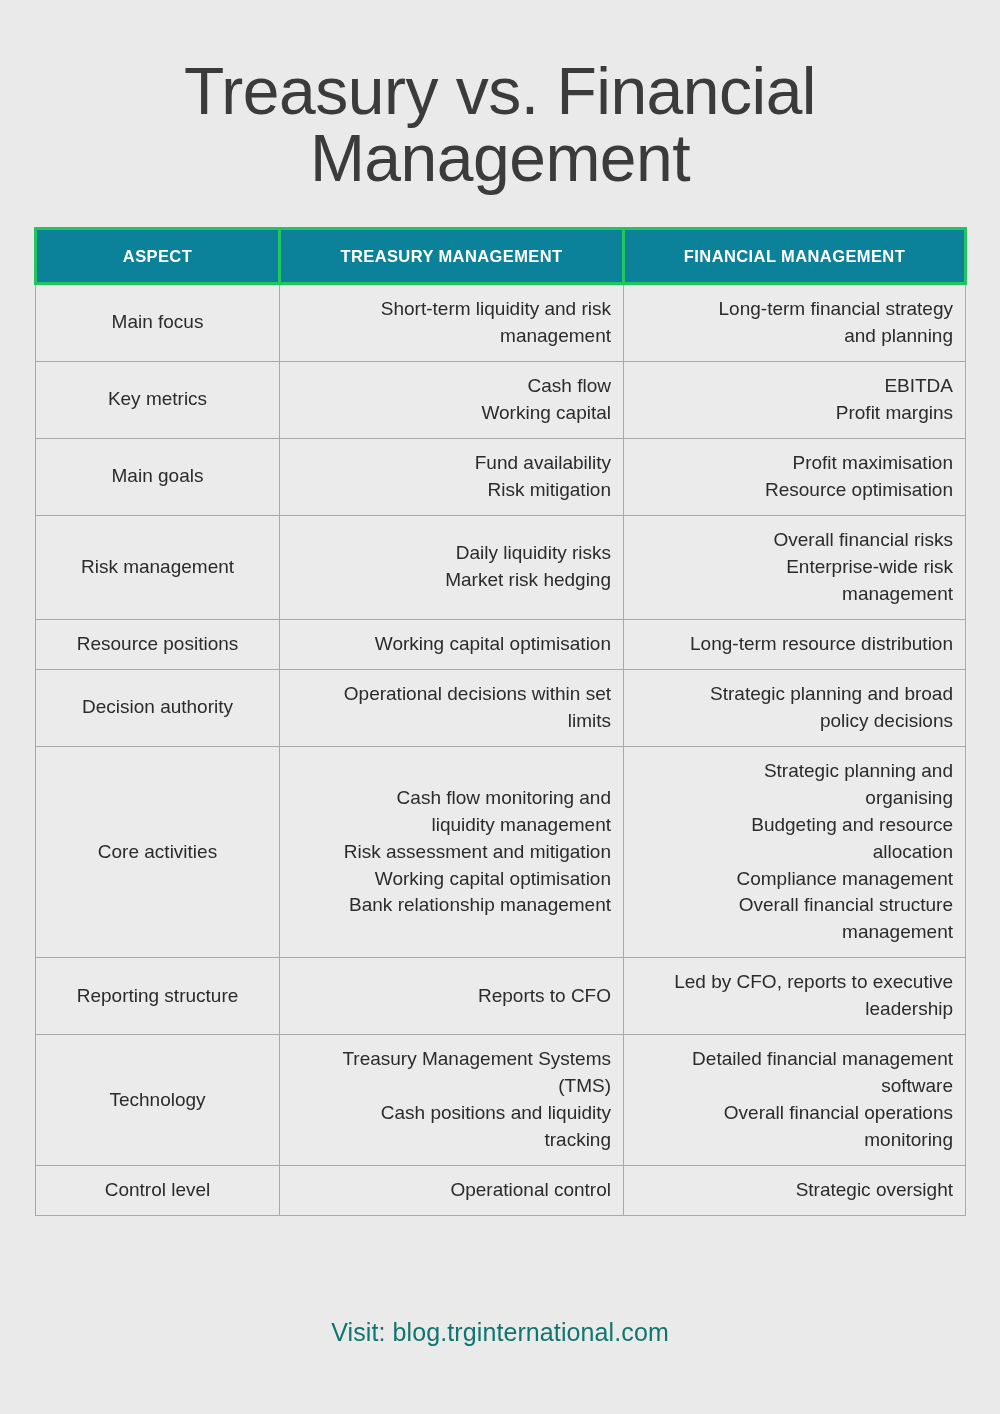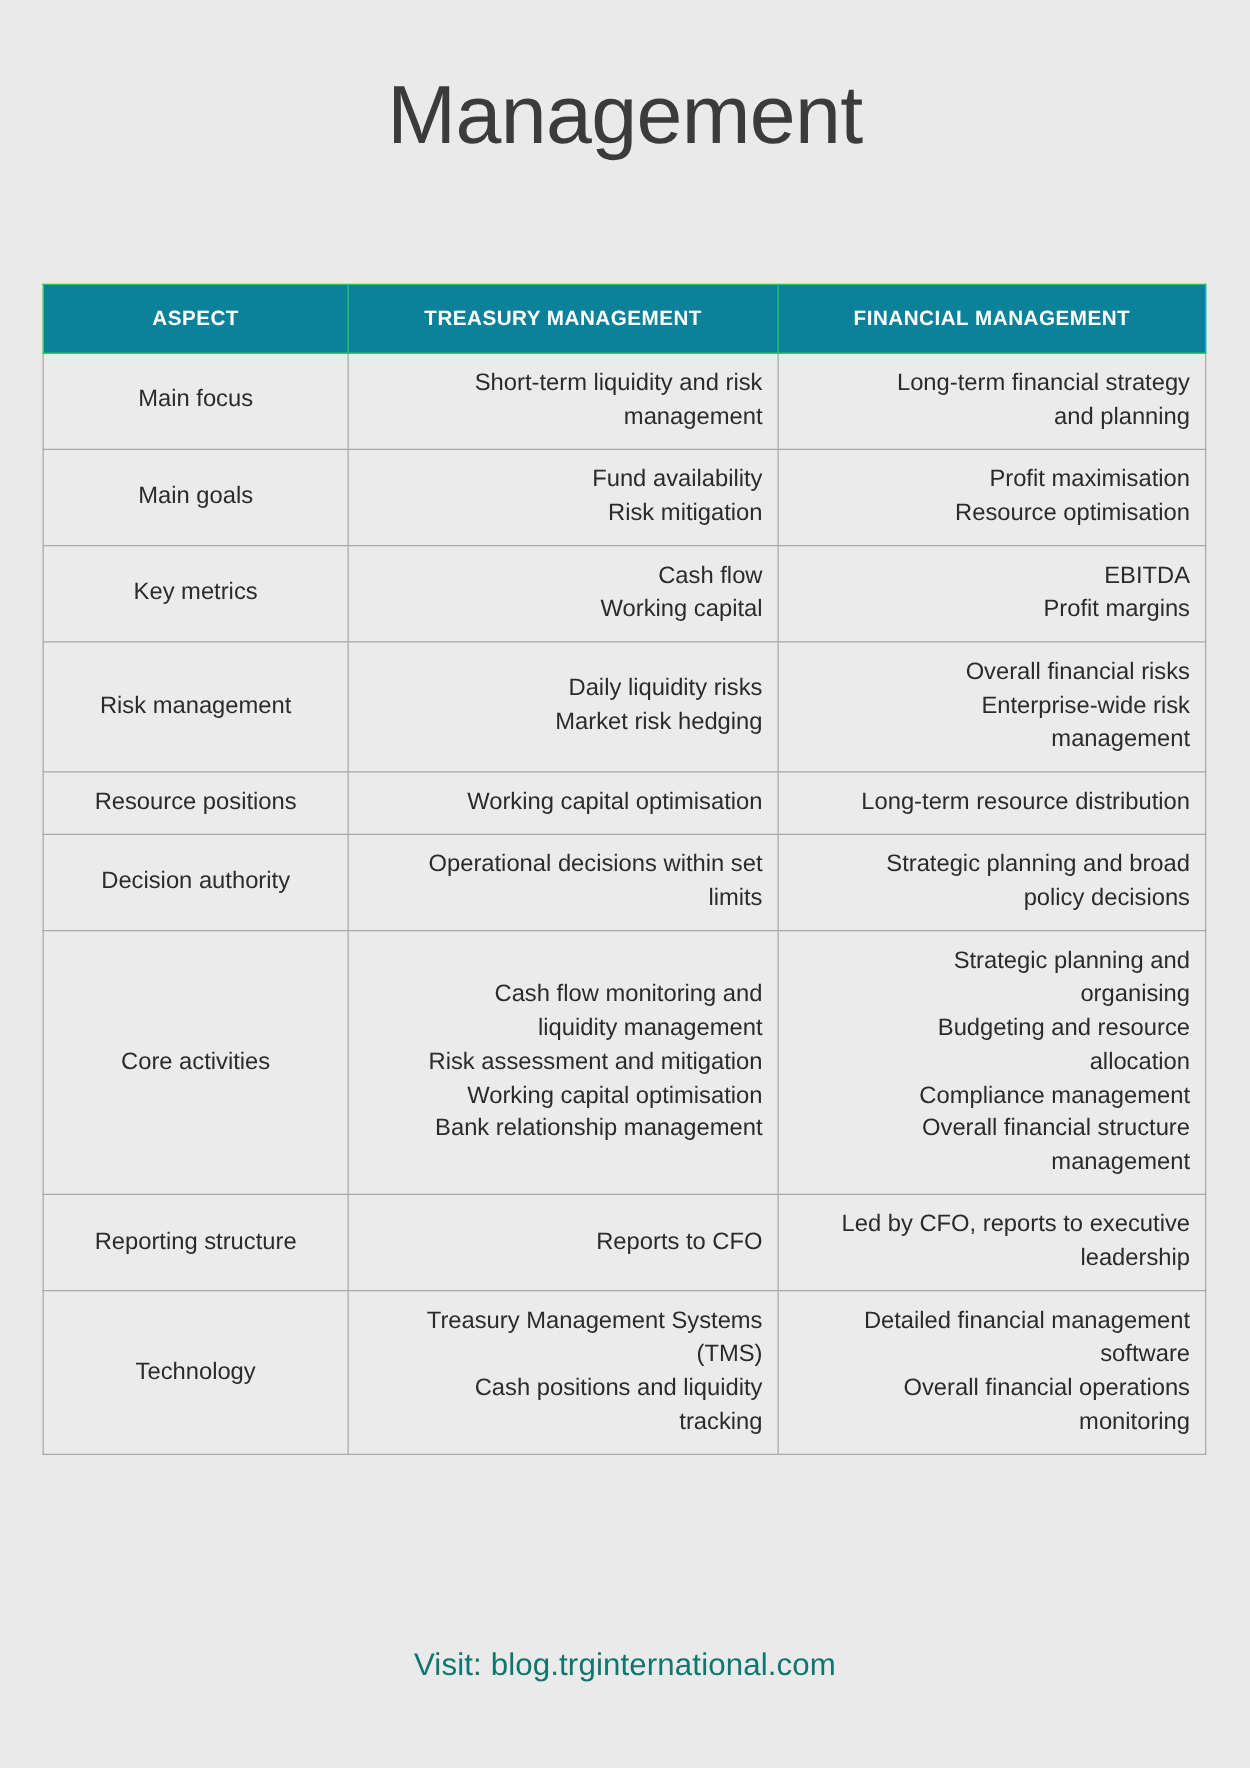--- a/index.html
+++ b/index.html
@@ -59,21 +59,21 @@
 
   thead th {
     background: #0b8299;
     color: #ffffff;
     font-size: 16.5px;
     font-weight: 700;
     letter-spacing: 0.4px;
     text-align: center;
     height: 55px;
     vertical-align: middle;
-    border: 1px solid #22c55e;
+    border: 3px solid #22c55e;
     padding: 0 20px;
   }
 
   tbody td {
     background: #ebebeb;
     color: #2b2b2b;
     font-size: 19px;
     line-height: 1.42;
     border: 1px solid #a9a9a9;
     padding: 11px 12px;
@@ -104,20 +104,21 @@
     font-weight: 400;
     letter-spacing: 0.1px;
   }
 </style>
 </head>
 <body>
 
 <div class="page">
 
   <div class="title-block">
+    <span class="title-line">Treasury vs. Financial</span>
     <span class="title-line">Management</span>
   </div>
 
   <div class="table-wrap">
     <table class="cmp">
       <colgroup>
         <col class="c-aspect">
         <col class="c-treasury">
         <col class="c-financial">
       </colgroup>
@@ -134,39 +135,39 @@
             <td class="detail">
               <span class="ln">Short-term liquidity and risk</span>
               <span class="ln">management</span>
             </td>
             <td class="detail">
               <span class="ln">Long-term financial strategy</span>
               <span class="ln">and planning</span>
             </td>
           </tr>
           <tr>
+            <td class="aspect">Key metrics</td>
+            <td class="detail">
+              <span class="ln">Cash flow</span>
+              <span class="ln">Working capital</span>
+            </td>
+            <td class="detail">
+              <span class="ln">EBITDA</span>
+              <span class="ln">Profit margins</span>
+            </td>
+          </tr>
+          <tr>
             <td class="aspect">Main goals</td>
             <td class="detail">
               <span class="ln">Fund availability</span>
               <span class="ln">Risk mitigation</span>
             </td>
             <td class="detail">
               <span class="ln">Profit maximisation</span>
               <span class="ln">Resource optimisation</span>
-            </td>
-          </tr>
-          <tr>
-            <td class="aspect">Key metrics</td>
-            <td class="detail">
-              <span class="ln">Cash flow</span>
-              <span class="ln">Working capital</span>
-            </td>
-            <td class="detail">
-              <span class="ln">EBITDA</span>
-              <span class="ln">Profit margins</span>
             </td>
           </tr>
           <tr>
             <td class="aspect">Risk management</td>
             <td class="detail">
               <span class="ln">Daily liquidity risks</span>
               <span class="ln">Market risk hedging</span>
             </td>
             <td class="detail">
               <span class="ln">Overall financial risks</span>
@@ -231,19 +232,28 @@
               <span class="ln">Cash positions and liquidity</span>
               <span class="ln">tracking</span>
             </td>
             <td class="detail">
               <span class="ln">Detailed financial management</span>
               <span class="ln">software</span>
               <span class="ln">Overall financial operations</span>
               <span class="ln">monitoring</span>
             </td>
           </tr>
+          <tr>
+            <td class="aspect">Control level</td>
+            <td class="detail">
+              <span class="ln">Operational control</span>
+            </td>
+            <td class="detail">
+              <span class="ln">Strategic oversight</span>
+            </td>
+          </tr>
         </tbody>
     </table>
   </div>
 
   <div class="footer">Visit: blog.trginternational.com</div>
 
 </div>
 
 </body></html>

